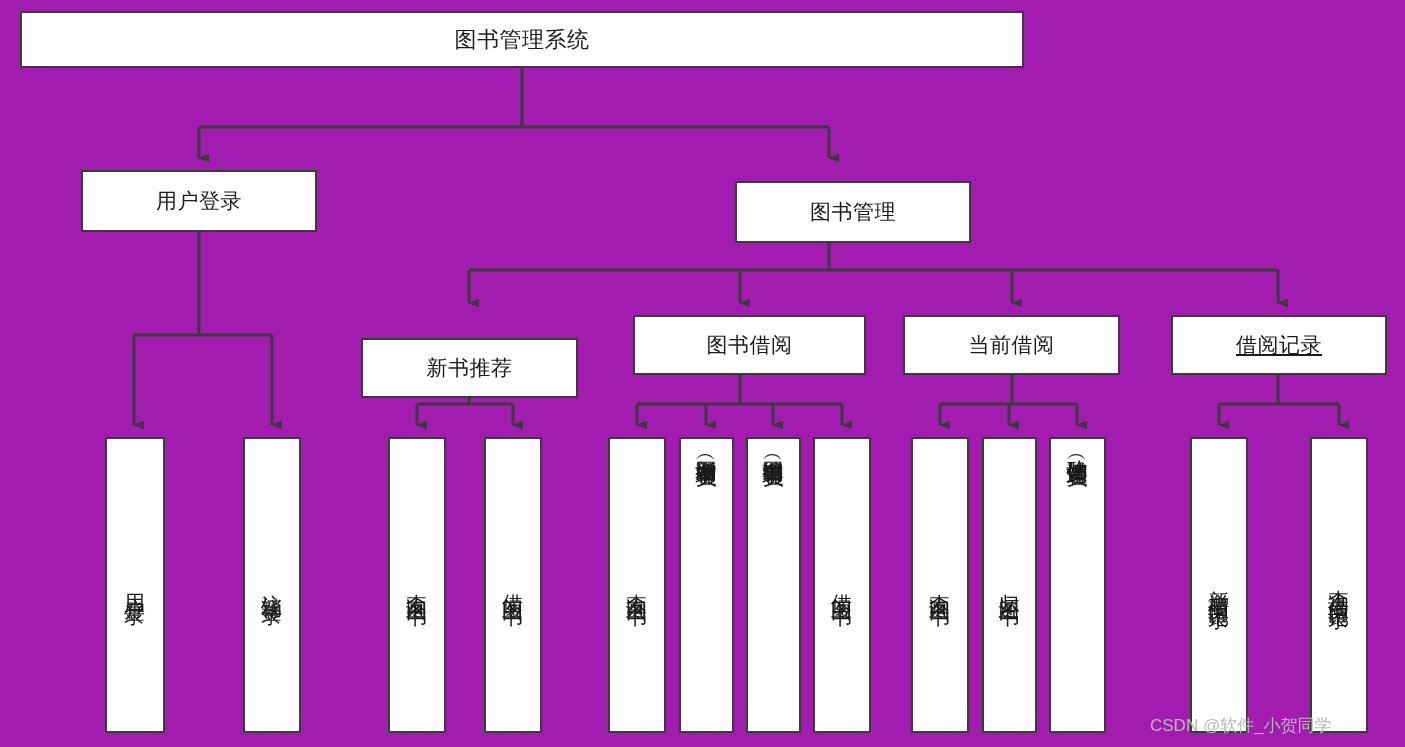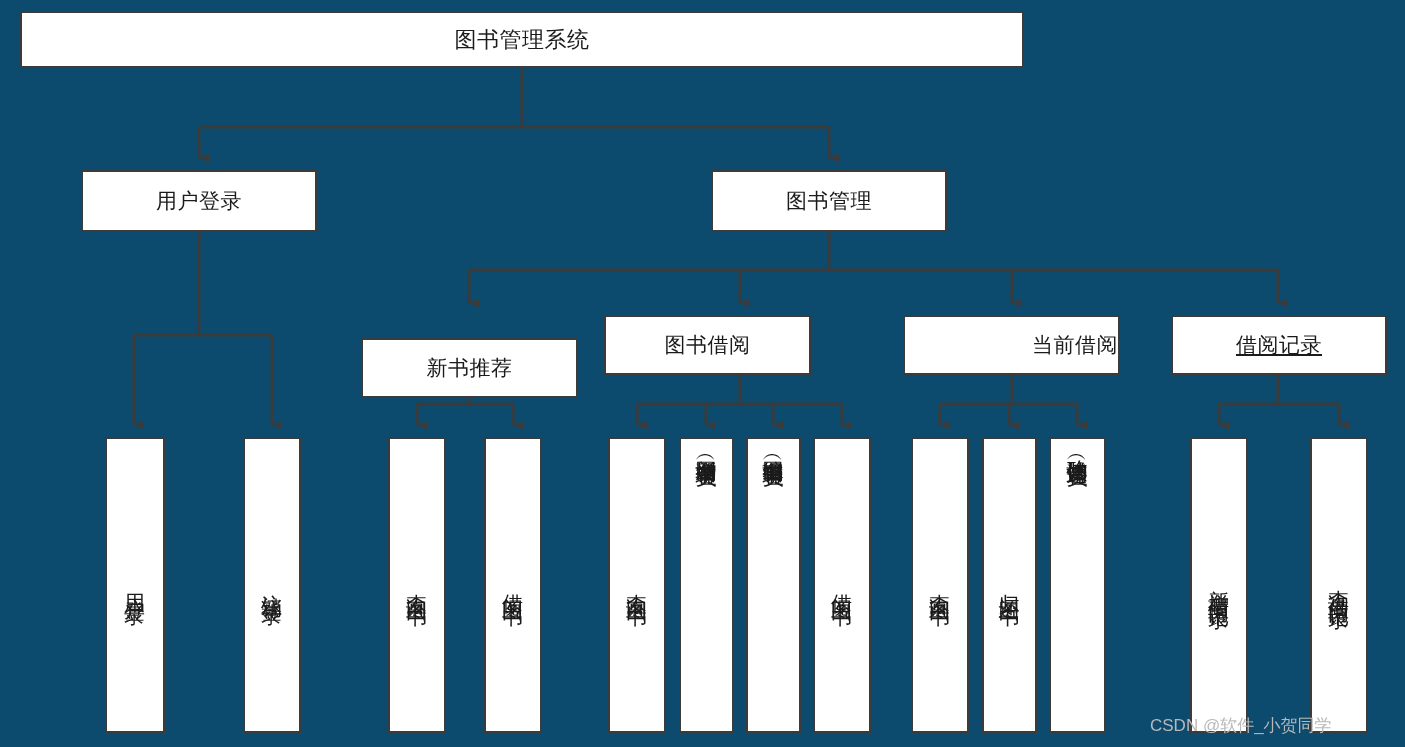--- a/index.html
+++ b/index.html
@@ -8,21 +8,21 @@
     padding: 0;
     background: #ffffff;
   }
   body {
     font-family: "Liberation Sans", "DejaVu Sans", sans-serif;
   }
   #diagram-root {
     position: relative;
     width: 1405px;
     height: 747px;
-    background: #0c4a6e;
+    background: #a21caf;
     overflow: hidden;
   }
   #connectors {
     position: absolute;
     left: 0;
     top: 0;
     width: 1405px;
     height: 747px;
     pointer-events: none;
   }
@@ -53,31 +53,31 @@
   }
   .node.root .node-label { font-size: 22px; }
 
   
   .node.lvl2 {
     top: 170px;
     height: 62px;
   }
   .node.lvl2 .node-label { font-size: 21px; }
   .node.lvl2.n-user-login  { left: 81px;  width: 236px; }
-  .node.lvl2.n-book-manage { left: 711px; width: 236px; }
+  .node.lvl2.n-book-manage { left: 735px; width: 236px; margin-top: 11px; }
 
   
   .node.lvl3 {
     top: 315px;
     height: 60px;
   }
   .node.lvl3 .node-label { font-size: 21px; }
   .node.lvl3.n-new-book-rec { left: 361px;  width: 217px; margin-top: 23px; }
-  .node.lvl3.n-book-borrow  { left: 604px;  width: 207px; font-family: Liberation Serif, serif; }
-  .node.lvl3.n-current-loan { left: 903px;  width: 217px; justify-content: flex-end; }
+  .node.lvl3.n-book-borrow  { left: 633px;  width: 233px; font-family: Liberation Serif, serif; }
+  .node.lvl3.n-current-loan { left: 903px;  width: 217px; }
   .node.lvl3.n-loan-record  { left: 1171px; width: 216px; text-decoration: underline; }
 
   
   .node.leaf {
     top: 437px;
     height: 296px;
     align-items: flex-start;
     padding-top: 8px;
   }
   .node.leaf .node-label {

